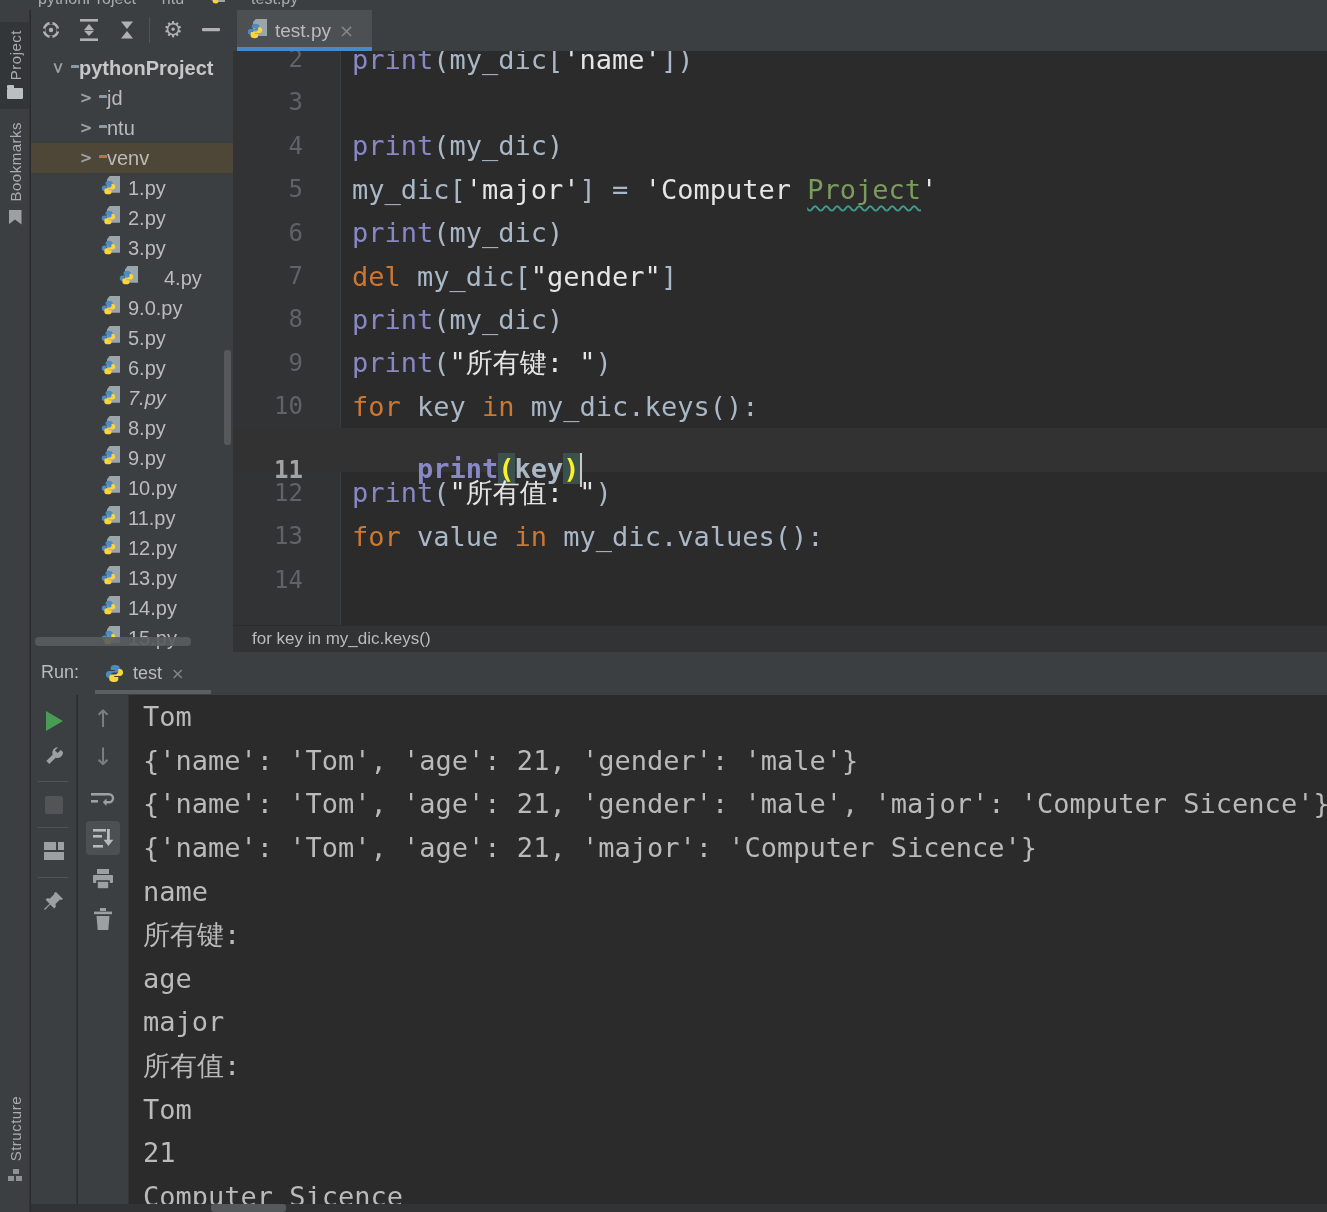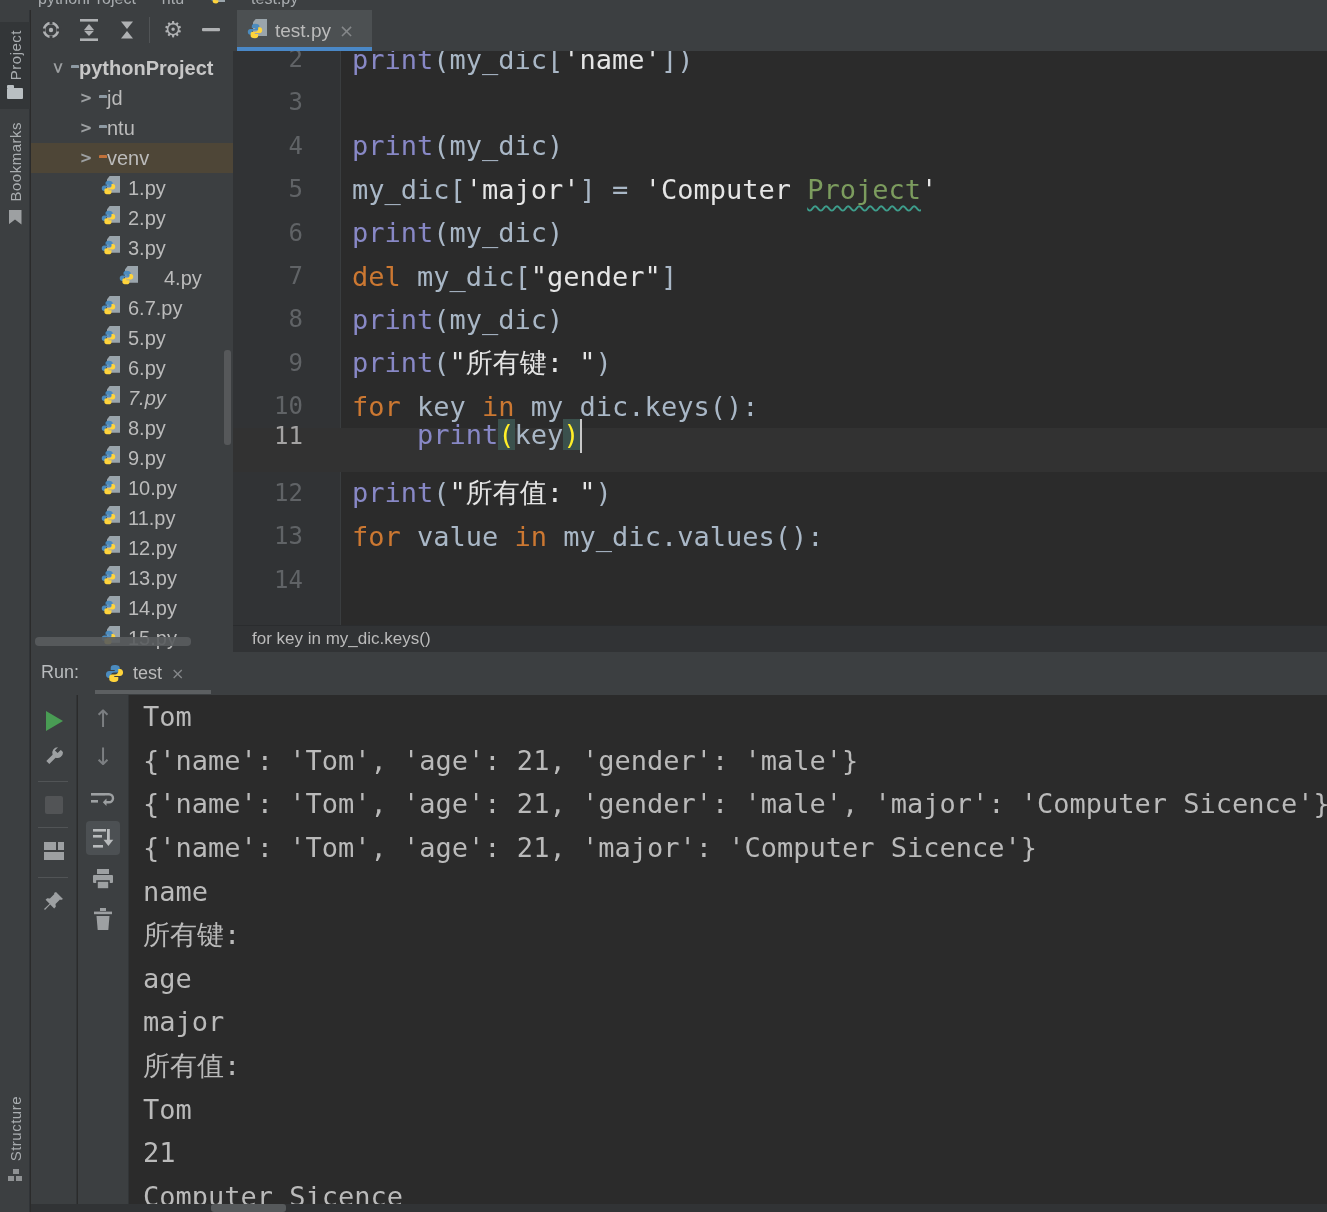--- a/index.html
+++ b/index.html
@@ -284,21 +284,21 @@
         <span class="tchev none">&gt;</span>
         <span class="ticon"><span class="pyfile"><span style="position:relative;display:inline-block;width:19px;height:19px;">
  <span style="position:absolute;right:0;top:0;width:13.299999999999999px;height:16.72px;background:#9aa5ac;
   clip-path:polygon(0 22%,22% 0,100% 0,100% 100%,0 100%);"></span>
  <span style="position:absolute;left:0;bottom:0;">
                   <svg class="pysvg" width="15" height="15" viewBox="0 0 16 16">
  <path fill="#4b8bbe" d="M8 .8C5.7.8 4.8 1.9 4.8 3.3V5h3.4v.9H3.4C1.9 5.9.8 7 .8 8.8c0 1.8 1 2.9 2.5 2.9h1.5V9.9c0-1.6 1.2-2.7 2.8-2.7h2.7c1.3 0 2.1-.9 2.1-2.2V3.3C12.4 1.9 11.3.8 8 .8z"></path>
  <path fill="#ffd43b" d="M8 15.2c2.3 0 3.2-1.1 3.2-2.5V11H7.8v-.9h4.8c1.5 0 2.6-1.1 2.6-2.9 0-1.8-1-2.9-2.5-2.9h-1.5v1.8c0 1.6-1.2 2.7-2.8 2.7H5.7c-1.3 0-2.1.9-2.1 2.2v1.7c0 1.4 1.1 2.5 4.4 2.5z"></path>
                   </svg>
                 </span></span></span></span>
-        <span class="tlabel">6.7.py</span>
+        <span class="tlabel">9.0.py</span>
       </div>
         <div class="trow" style="padding-left: 70px;">
         <span class="tchev none">&gt;</span>
         <span class="ticon"><span class="pyfile"><span style="position:relative;display:inline-block;width:19px;height:19px;">
  <span style="position:absolute;right:0;top:0;width:13.299999999999999px;height:16.72px;background:#9aa5ac;
   clip-path:polygon(0 22%,22% 0,100% 0,100% 100%,0 100%);"></span>
  <span style="position:absolute;left:0;bottom:0;">
                   <svg class="pysvg" width="15" height="15" viewBox="0 0 16 16">
  <path fill="#4b8bbe" d="M8 .8C5.7.8 4.8 1.9 4.8 3.3V5h3.4v.9H3.4C1.9 5.9.8 7 .8 8.8c0 1.8 1 2.9 2.5 2.9h1.5V9.9c0-1.6 1.2-2.7 2.8-2.7h2.7c1.3 0 2.1-.9 2.1-2.2V3.3C12.4 1.9 11.3.8 8 .8z"></path>
  <path fill="#ffd43b" d="M8 15.2c2.3 0 3.2-1.1 3.2-2.5V11H7.8v-.9h4.8c1.5 0 2.6-1.1 2.6-2.9 0-1.8-1-2.9-2.5-2.9h-1.5v1.8c0 1.6-1.2 2.7-2.8 2.7H5.7c-1.3 0-2.1.9-2.1 2.2v1.7c0 1.4 1.1 2.5 4.4 2.5z"></path>
@@ -490,21 +490,21 @@
         </div>
         <div class="crow" style="top: 289.8px;">
           <span class="lnum">9</span>
           <span class="lcode"><span class="tok-b">print</span><span class="tok-p">(</span><span class="tok-s">"所有键: "</span><span class="tok-p">)</span></span>
         </div>
         <div class="crow" style="top: 333.2px;">
           <span class="lnum">10</span>
           <span class="lcode"><span class="tok-k">for</span><span class="tok-p"> key </span><span class="tok-k">in</span><span class="tok-p"> my_dic.keys():</span></span>
         </div>
         <div class="cur-line" style="top: 376.6px;"></div>
-        <div class="crow current" style="top: 363px;">
+        <div class="crow current" style="top: 397px; font-weight: bold;">
           <span class="lnum">11</span>
           <span class="lcode"><span class="tok-p">    </span><span class="tok-b">print</span><span class="tok-m">(</span><span class="tok-p">key</span><span class="tok-m">)</span><span class="caret"></span></span>
         </div>
         <div class="crow" style="top: 420px;">
           <span class="lnum">12</span>
           <span class="lcode"><span class="tok-b">print</span><span class="tok-p">(</span><span class="tok-s">"所有值: "</span><span class="tok-p">)</span></span>
         </div>
         <div class="crow" style="top: 463.4px;">
           <span class="lnum">13</span>
           <span class="lcode"><span class="tok-k">for</span><span class="tok-p"> value </span><span class="tok-k">in</span><span class="tok-p"> my_dic.values():</span></span>

